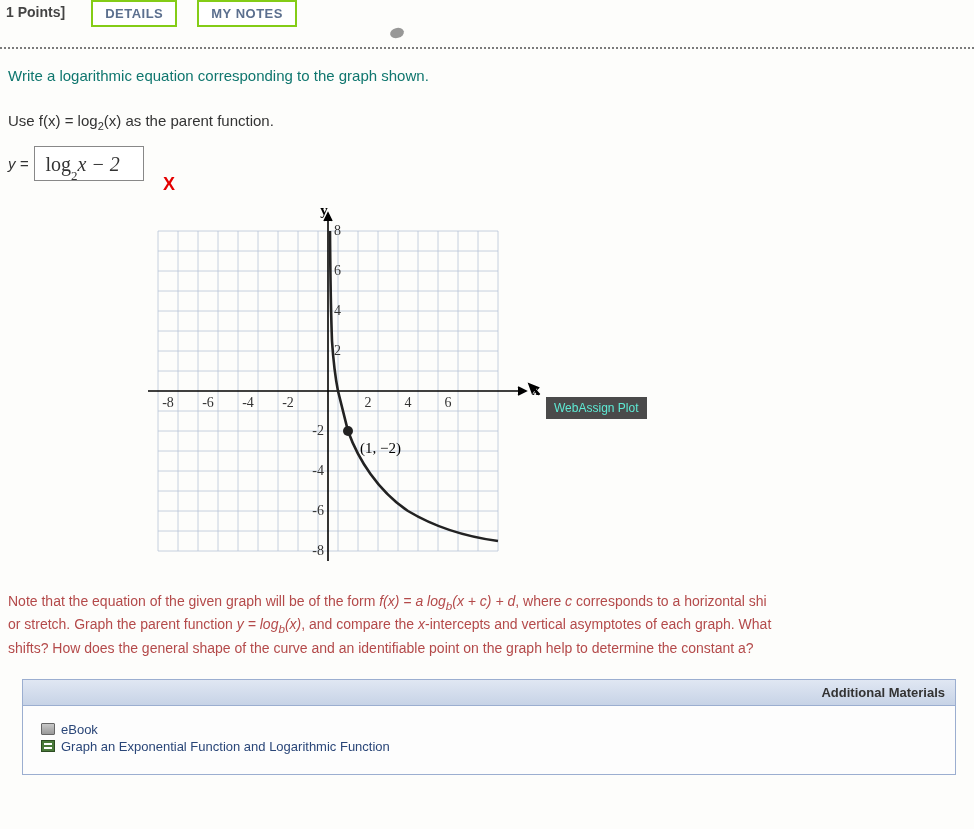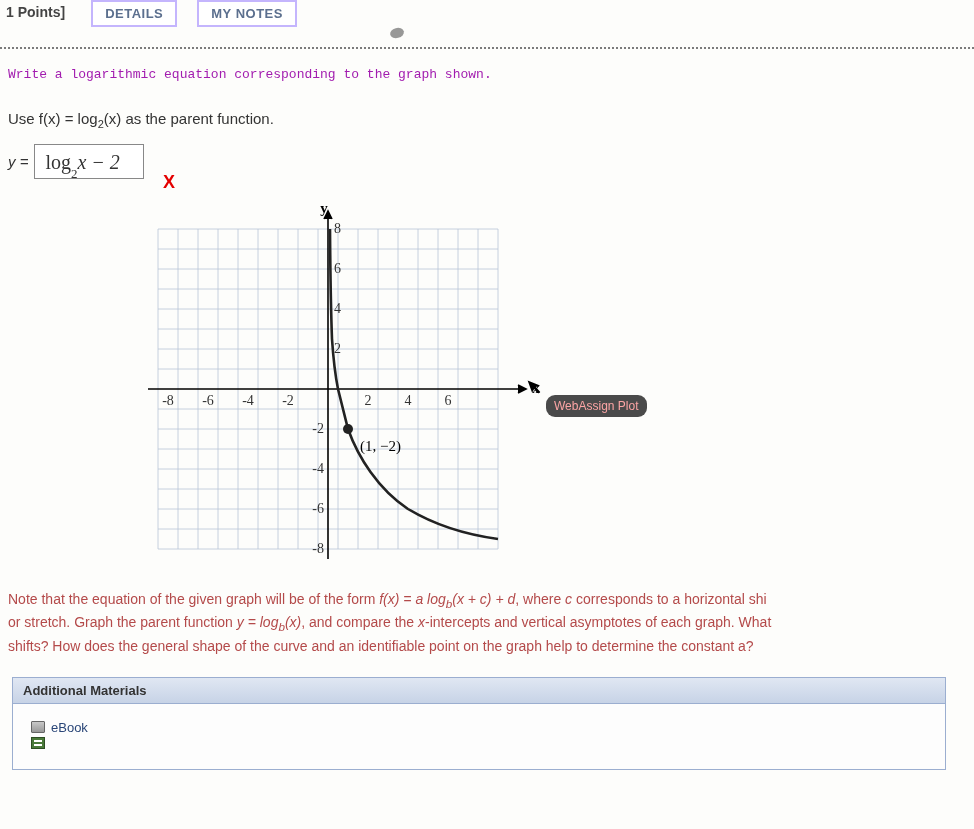--- a/index.html
+++ b/index.html
@@ -16,21 +16,21 @@
     gap: 20px;
     padding: 0 10px 10px 0;
     align-items: flex-start;
   }
   .points-label {
     font-weight: bold;
     color: #444;
     padding: 4px 6px;
   }
   .top-btn {
-    border: 2px solid #c4b5fd;
+    border: 2px solid #84cc16;
     padding: 4px 12px;
     font-weight: bold;
     color: #5b6f8e;
     font-size: 13px;
     background: #fff;
     letter-spacing: .5px;
   }
   .handwriting-mark {
     position: absolute;
     top: 28px;
@@ -42,24 +42,23 @@
     transform: rotate(-15deg);
     opacity: .6;
   }
   .dotted-sep {
     border-top: 2px dotted #7b7b7b;
     margin: 10px 0 18px 0;
     width: 100%;
   }
   .content { padding: 0 8px; }
   .prompt-text {
-    font-size: 13px;
-    color: #a21caf;
+    font-size: 15px;
+    color: #0f766e;
     margin-bottom: 28px;
-    font-family: Liberation Mono, monospace;
   }
   .sub-text {
     font-size: 15px;
     margin-bottom: 14px;
   }
   .math-sub { font-size: 11px; vertical-align: sub; }
   .fx { }
   .answer-row {
     display: flex;
     align-items: center;
@@ -98,37 +97,37 @@
     top: 178px;
     left: 400px;
     font-size: 14px;
     transform: rotate(-20deg);
   }
   .tooltip-box {
     position: absolute;
     top: 196px;
     left: 418px;
     background: #4a4a4a;
-    color: #fca5a5;
+    color: #5eead4;
     font-size: 12px;
     padding: 4px 8px;
     white-space: nowrap;
-    border-radius: 9px;
   }
   .note-text {
     color: #b44a4a;
     font-size: 14px;
     line-height: 1.5;
     margin: 6px 0 20px 0;
   }
   .note-text .ital { font-style: italic; text-align: right; }
   .materials-box {
-    margin: 10px 20px 20px 12px;
+    margin: 10px 20px 20px 22px;
     border: 1px solid #9baed0;
     width: 934px;
+    text-align: right;
   }
   .materials-header {
     background: linear-gradient(#e0e7f3, #c7d3e6);
     border-bottom: 1px solid #9baed0;
     padding: 5px 10px;
     font-weight: bold;
     font-size: 13px;
     color: #333;
   }
   .materials-body {
@@ -305,15 +304,16 @@
 
 <div class="materials-box">
   <div class="materials-header">Additional Materials</div>
   <div class="materials-body">
     <div class="item">
       <span class="mini-icon book"></span>
       <span>eBook</span>
     </div>
     <div class="item">
       <span class="mini-icon video"></span>
+      <span>Graph an Exponential Function and Logarithmic Function</span>
     </div>
   </div>
 </div>
 
 </body></html>

